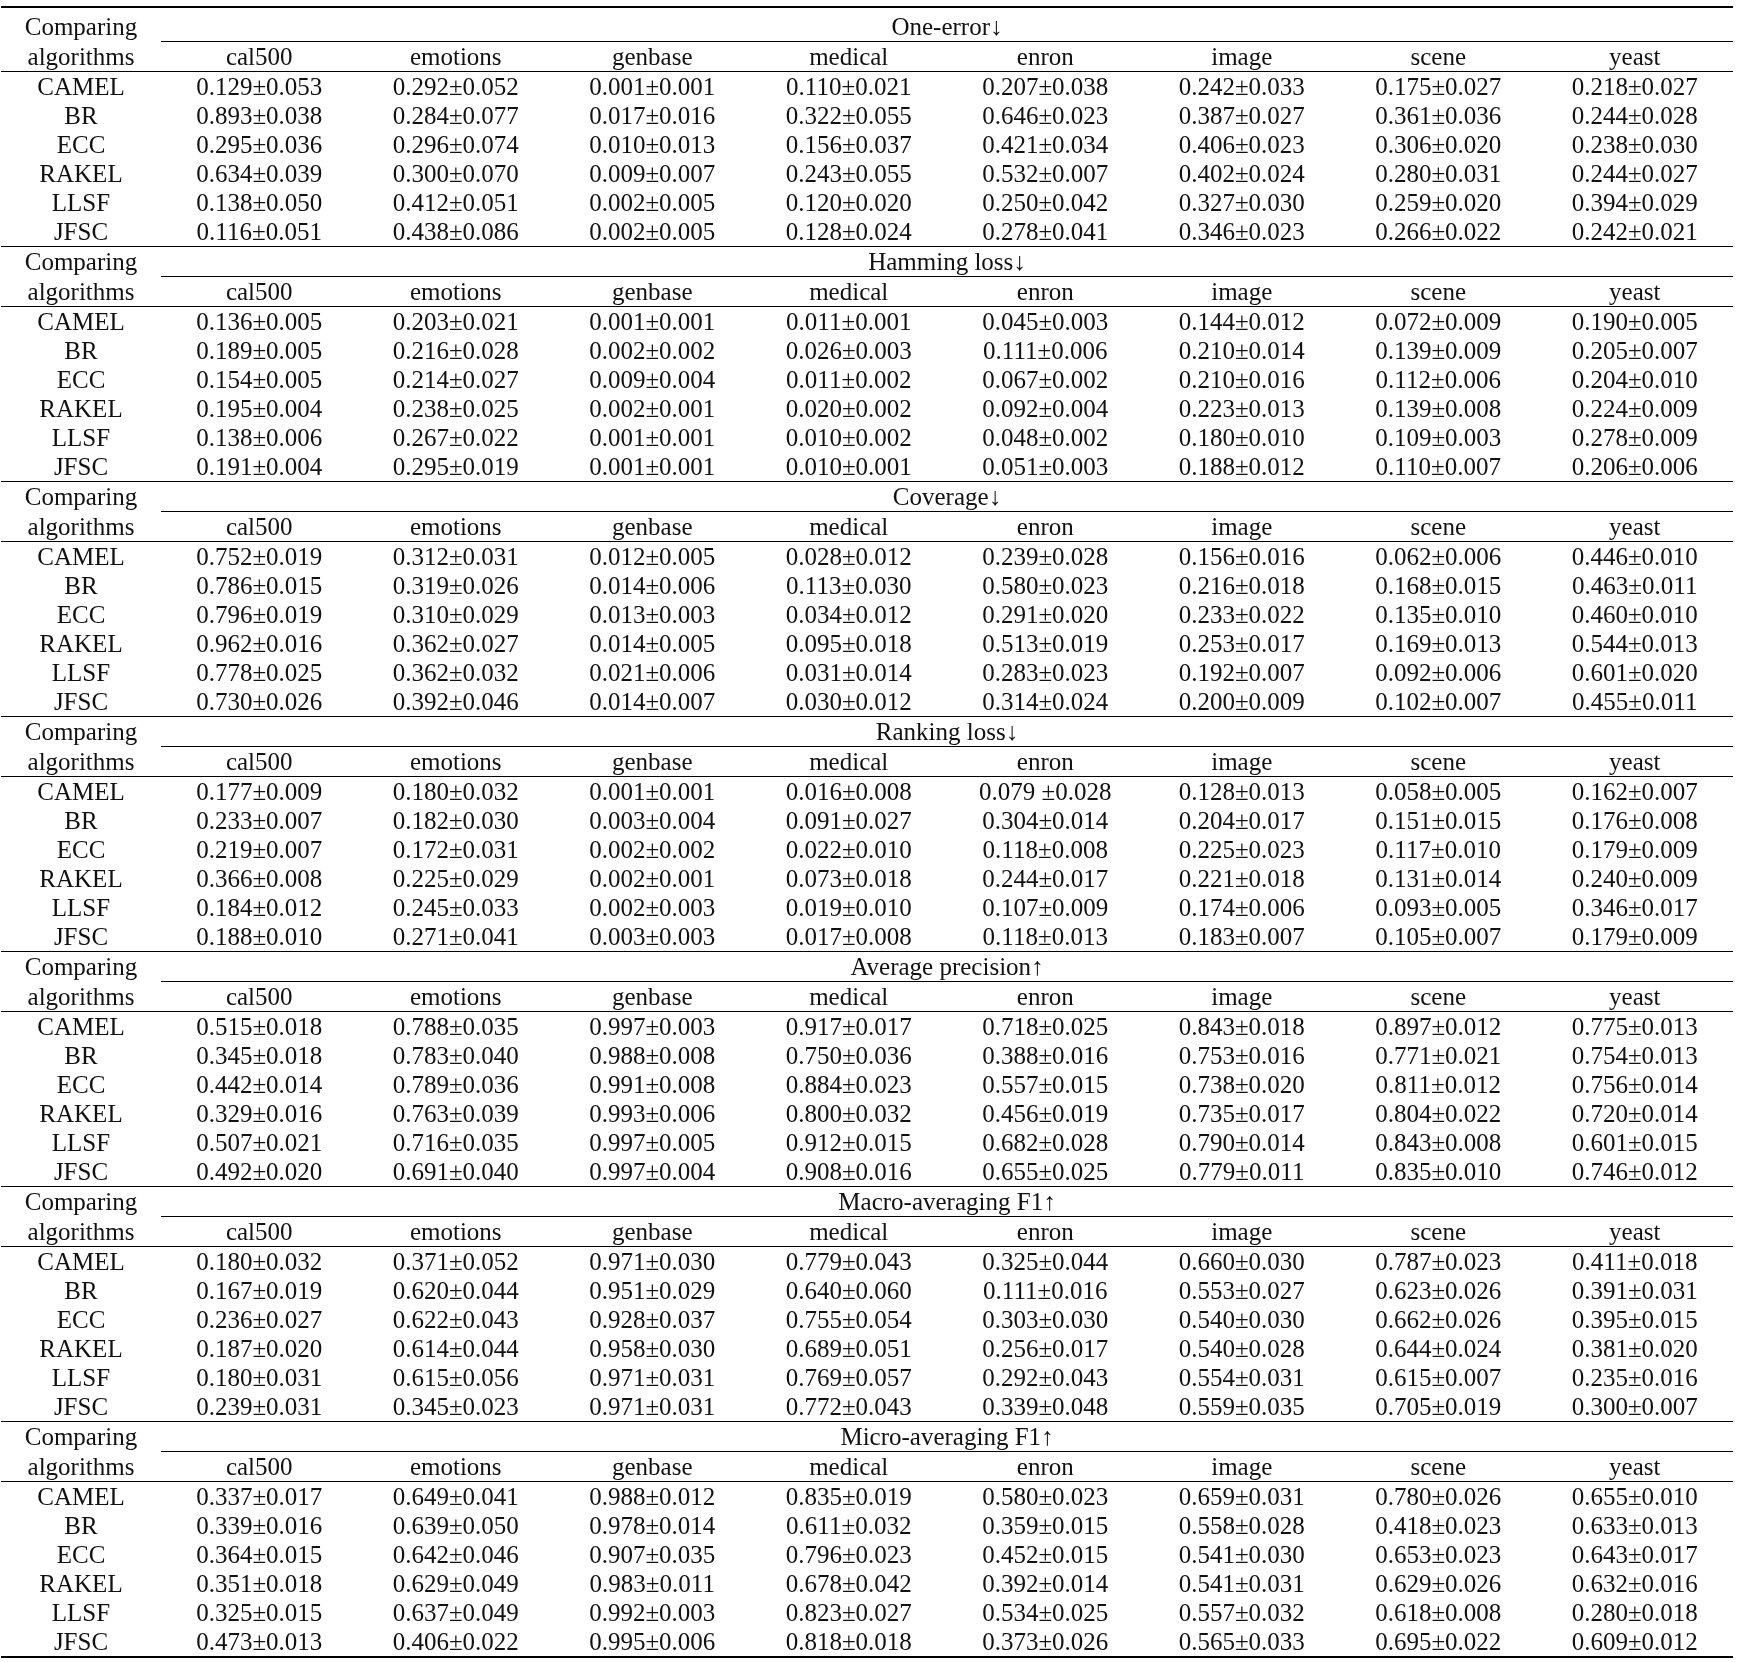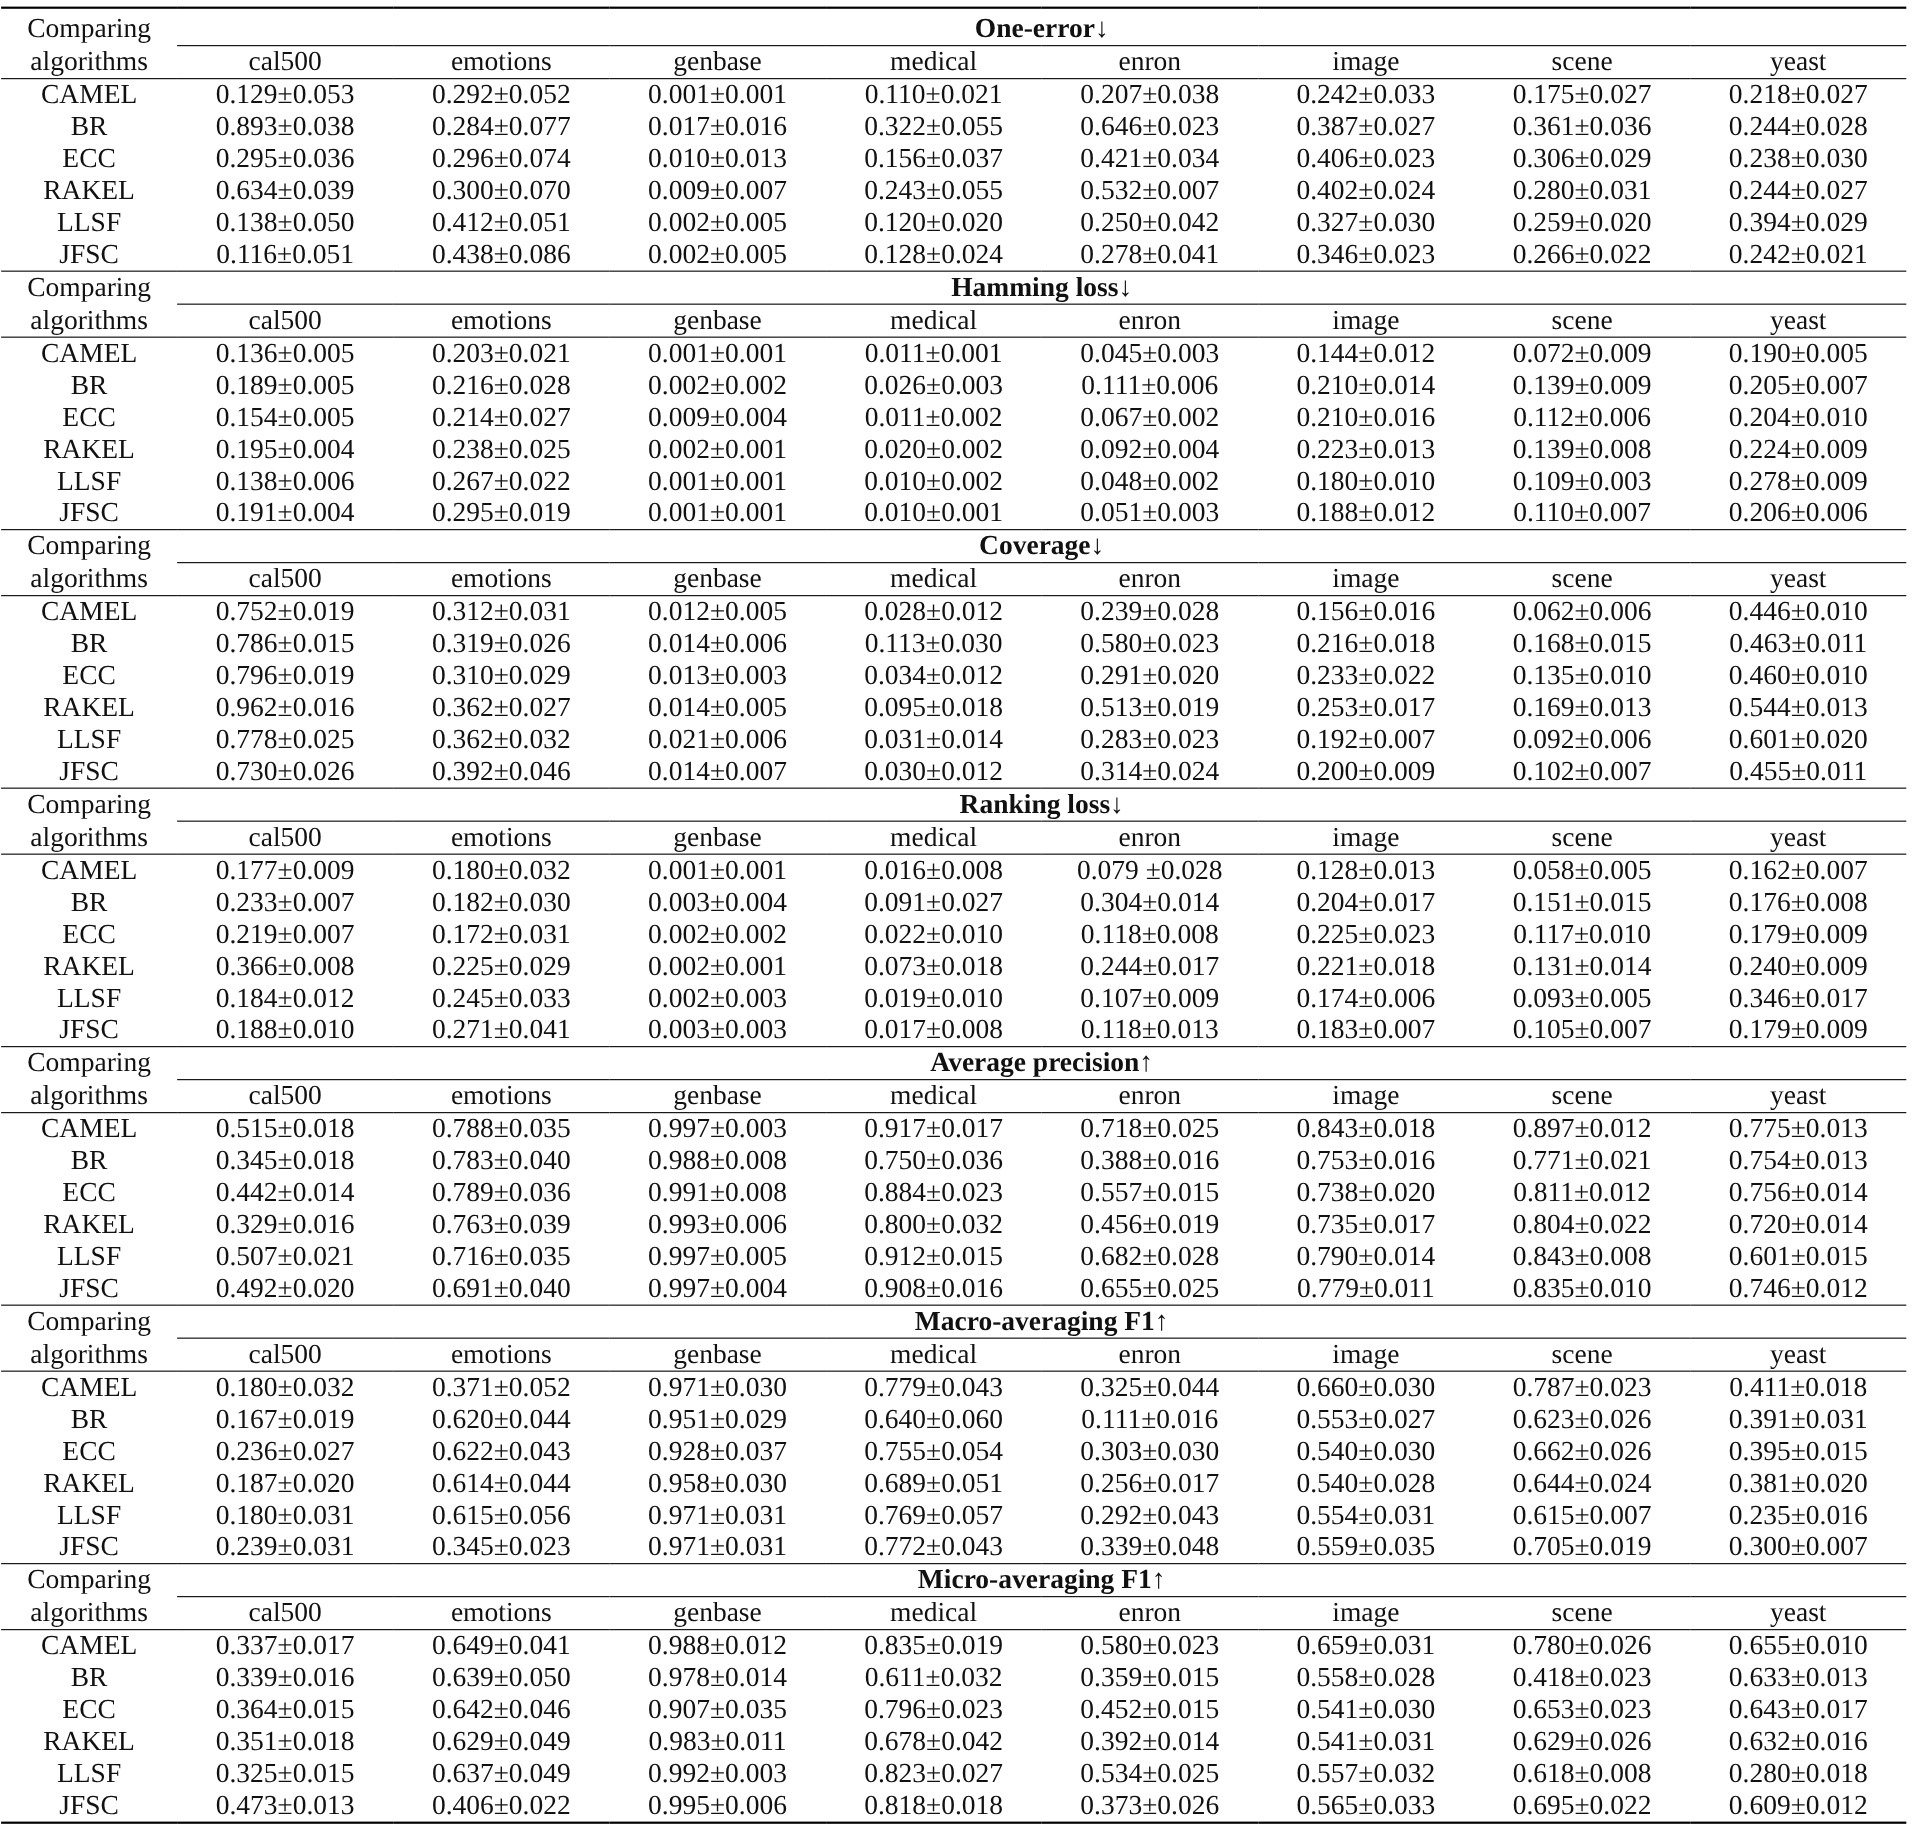--- a/index.html
+++ b/index.html
@@ -15,21 +15,21 @@
     table-layout: fixed;
     font-size: 25px;
     line-height: 29px;
   }
   table.res col.c0 { width: 160px; }
   table.res td, table.res th {
     padding: 0; text-align: center; white-space: nowrap; font-weight: normal;
   }
   .toprule { border-top: 2px solid #000; height: 4px; }
   tr.mhead td { height: 29px; }
-  tr.mhead td.metric { border-bottom: 1.5px solid #000; font-weight: bold; }
+  tr.mhead td.metric { border-bottom: 1.5px solid #000; }
   tr.dhead td { height: 29px; border-bottom: 1.5px solid #000; }
   tr.drow td { height: 29px; }
   tr.sep td { border-top: 1.5px solid #000; height: 0; }
   tr.bottom td { border-top: 2px solid #000; height: 4px; }
   .b { font-weight: bold; }
 </style>
 </head>
 <body>
 
 <div id="wrap">
@@ -87,21 +87,21 @@
           <td>0.244±0.028</td>
         </tr>
         <tr class="drow">
           <td>ECC</td>
           <td>0.295±0.036</td>
           <td>0.296±0.074</td>
           <td>0.010±0.013</td>
           <td>0.156±0.037</td>
           <td>0.421±0.034</td>
           <td>0.406±0.023</td>
-          <td>0.306±0.029</td>
+          <td>0.306±0.020</td>
           <td>0.238±0.030</td>
         </tr>
         <tr class="drow">
           <td>RAKEL</td>
           <td>0.634±0.039</td>
           <td>0.300±0.070</td>
           <td>0.009±0.007</td>
           <td>0.243±0.055</td>
           <td>0.532±0.007</td>
           <td>0.402±0.024</td>

